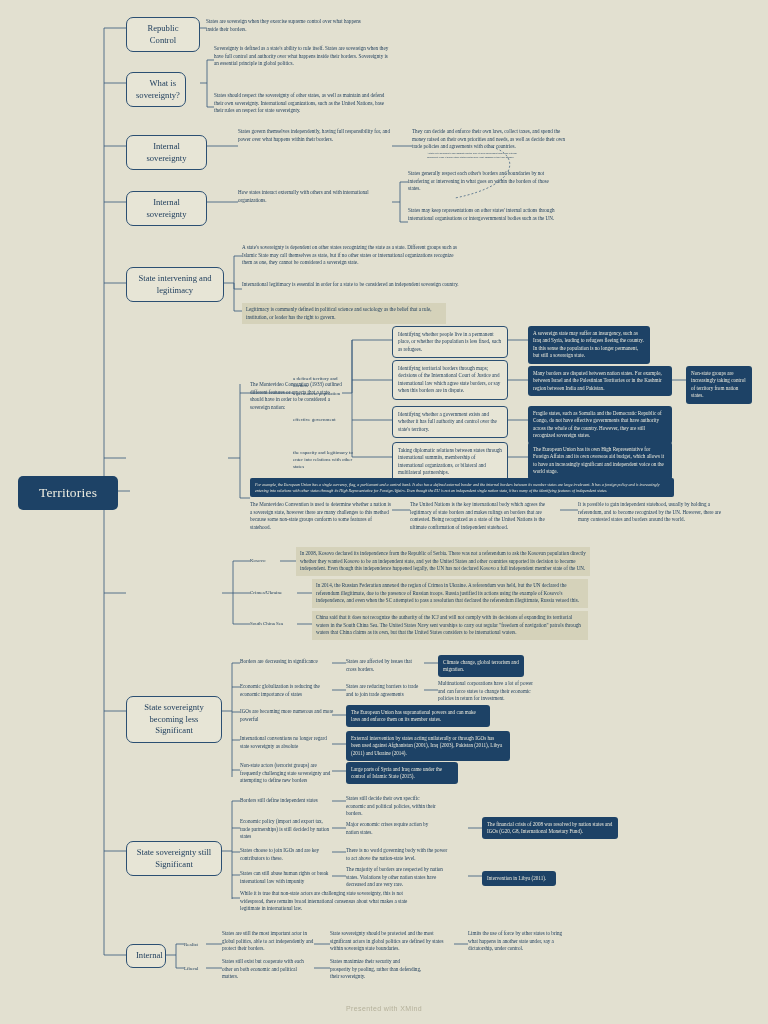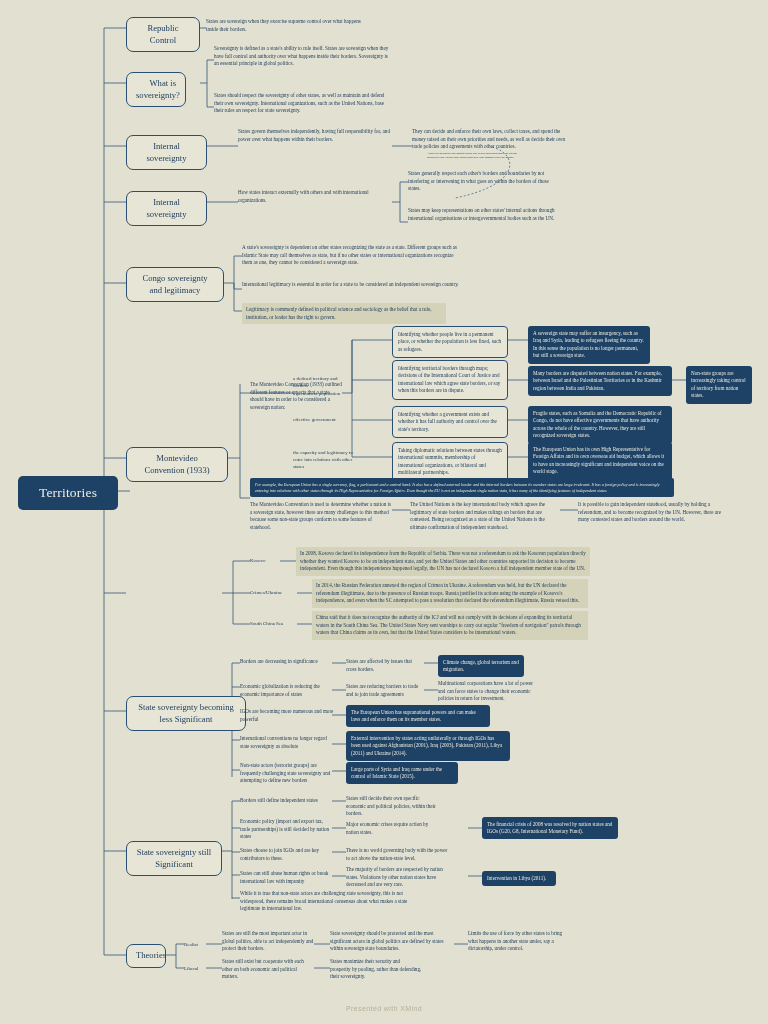--- a/index.html
+++ b/index.html
@@ -209,26 +209,25 @@
   <div class="node branch" style="left:126px;top:135px;width:81px;">Internal sovereignty</div>
   <div class="node plain" style="left:238px;top:128px;width:152px;">States govern themselves independently, having full responsibility for, and power over what happens within their borders.</div>
   <div class="node plain" style="left:412px;top:128px;width:154px;">They can decide and enforce their own laws, collect taxes, and spend the money raised on their own priorities and needs, as well as decide their own trade policies and agreements with other countries.</div>
   <div class="node micro" style="left:427px;top:152px;width:92px;">A state with sovereignty has complete control over its own government and it has external sovereignty when it allows other states control over what happens within their borders.</div>
 
   <div class="node branch" style="left:126px;top:191px;width:81px;">Internal sovereignty</div>
   <div class="node plain" style="left:238px;top:189px;width:152px;">How states interact externally with others and with international organizations.</div>
   <div class="node plain" style="left:408px;top:170px;width:150px;">States generally respect each other's borders and boundaries by not interfering or intervening in what goes on within the borders of those states.</div>
   <div class="node plain" style="left:408px;top:207px;width:150px;">States may keep representations on other states' internal actions through international organisations or intergovernmental bodies such as the UN.</div>
 
-  <div class="node branch" style="left:126px;top:267px;width:98px;">Congo sovereignty and legitimacy</div>
+  <div class="node branch" style="left:126px;top:267px;width:98px;">State intervening and legitimacy</div>
   <div class="node plain" style="left:242px;top:244px;width:218px;">A state's sovereignty is dependent on other states recognizing the state as a state. Different groups such as Islamic State may call themselves as state, but if no other states or international organizations recognize them as one, they cannot be considered a sovereign state.</div>
   <div class="node plain" style="left:242px;top:281px;width:218px;">International legitimacy is essential in order for a state to be considered an  independent sovereign country.</div>
   <div class="node boxed-light" style="left:242px;top:303px;width:204px;">Legitimacy is commonly defined in political science and sociology as the belief that a rule, institution, or leader has the right to govern.</div>
 
-  <div class="node branch" style="left:126px;top:447px;width:102px;">Montevideo  Convention (1933)</div>
   <div class="node plain" style="left:250px;top:381px;width:92px;">The Montevideo Convention (1933) outlined different features or aspects that a state should have in order to be considered a sovereign nation:</div>
 
   <div class="node label" style="left:293px;top:390px;width:60px;">a permanent population</div>
   <div class="node outline-box" style="left:392px;top:326px;width:116px;">Identifying whether people live in a permanent place, or whether the population is less fixed, such as refugees.</div>
   <div class="node boxed-dark" style="left:528px;top:326px;width:122px;">A sovereign state may suffer an insurgency, such as Iraq and Syria, leading to refugees fleeing the country. In this sense the population is no longer permanent, but still a sovereign state.</div>
 
   <div class="node label" style="left:293px;top:375px;width:60px;">a defined territory and borders</div>
   <div class="node outline-box" style="left:392px;top:360px;width:116px;">Identifying territorial borders through maps; decisions of the International Court of Justice and international law which agree state borders, or say when this borders are in dispute.</div>
   <div class="node boxed-dark" style="left:528px;top:366px;width:144px;">Many borders are disputed between nation states. For example, between Israel and the Palestinian Territories or in the Kashmir region between India and Pakistan.</div>
   <div class="node boxed-dark" style="left:686px;top:366px;width:66px;">Non-state groups are increasingly taking control of territory from nation states.</div>
@@ -247,21 +246,21 @@
   <div class="node plain" style="left:410px;top:501px;width:150px;">The United Nations is the key international body which agrees the legitimacy of state borders and makes rulings on borders that are contested. Being recognized as a state of the United Nations is the ultimate confirmation of independent statehood.</div>
   <div class="node plain" style="left:578px;top:501px;width:150px;">It is possible to gain independent statehood, usually by holding a referendum, and to become recognized by the UN. However, there are many contested states and borders around the world.</div>
 
   <div class="node label" style="left:250px;top:557px;width:44px;">Kosovo</div>
   <div class="node boxed-light" style="left:296px;top:547px;width:294px;">In 2008, Kosovo declared its independence from the Republic of Serbia. There was not a referendum to ask the Kosovan population directly whether they wanted Kosovo to be an independent state, and yet the United States and other countries supported its decision to become independent. Even though this independence happened legally, the UN has not declared Kosovo a full independent member state of the UN.</div>
   <div class="node label" style="left:250px;top:589px;width:46px;">Crimea/Ukraine</div>
   <div class="node boxed-light" style="left:312px;top:579px;width:276px;">In 2014, the Russian Federation annexed the region of Crimea in Ukraine. A referendum was held, but the UN declared the referendum illegitimate, due to the presence of Russian troops. Russia justified its actions using the example of Kosovo's independence, and even when the SC attempted to pass a resolution that declared the referendum illegitimate, Russia vetoed this.</div>
   <div class="node label" style="left:250px;top:620px;width:48px;">South China Sea</div>
   <div class="node boxed-light" style="left:312px;top:611px;width:276px;">China said that it does not recognize the authority of the ICJ and will not comply with its decisions of expanding its territorial waters in the South China Sea. The United States Navy sent warships to carry out regular "freedom of navigation" patrols through waters that China claims as its own, but that the United States considers to be international waters.</div>
 
-  <div class="node branch" style="left:126px;top:696px;width:120px;">State sovereignty becoming less Significant</div>
+  <div class="node branch" style="left:126px;top:696px;width:96px;">State sovereignty becoming less Significant</div>
 
   <div class="node plain" style="left:240px;top:658px;width:92px;">Borders are decreasing in significance</div>
   <div class="node plain" style="left:346px;top:658px;width:74px;">States are affected by issues that cross borders.</div>
   <div class="node boxed-dark" style="left:438px;top:655px;width:86px;">Climate change, global terrorism and migration.</div>
 
   <div class="node plain" style="left:240px;top:683px;width:92px;">Economic globalization is reducing the economic importance of states</div>
   <div class="node plain" style="left:346px;top:683px;width:74px;">States are reducing barriers to trade and to join trade agreements</div>
   <div class="node plain" style="left:438px;top:680px;width:96px;">Multinational corporations have a lot of power and can force states to change their economic policies in return for investment.</div>
 
   <div class="node plain" style="left:240px;top:708px;width:96px;">IGOs are becoming more numerous and more powerful</div>
@@ -284,21 +283,21 @@
 
   <div class="node plain" style="left:240px;top:847px;width:92px;">States choose to join IGOs and are key contributors to these.</div>
   <div class="node plain" style="left:346px;top:847px;width:106px;">There is no world governing body with the power to act above the nation-state level.</div>
 
   <div class="node plain" style="left:240px;top:870px;width:92px;">States can still abuse human rights or break international law with impunity</div>
   <div class="node plain" style="left:346px;top:866px;width:100px;">The majority of borders are respected by nation states. Violations by other nation states have decreased and are very rare.</div>
   <div class="node boxed-dark" style="left:482px;top:871px;width:74px;">Intervention in Libya (2011).</div>
 
   <div class="node plain" style="left:240px;top:890px;width:172px;">While it is true that non-state actors are challenging state sovereignty, this is not widespread, there remains broad international consensus about what makes a state legitimate in international law.</div>
 
-  <div class="node branch" style="left:126px;top:944px;width:40px;">Theories</div>
+  <div class="node branch" style="left:126px;top:944px;width:40px;">Internal</div>
 
   <div class="node label" style="left:184px;top:941px;width:22px;">Realist</div>
   <div class="node plain" style="left:222px;top:930px;width:92px;">States are still the most important actor in global politics, able to act independently and protect their borders.</div>
   <div class="node plain" style="left:330px;top:930px;width:124px;">State sovereignty should be protected and the most significant actors in global politics are defined by states within sovereign state boundaries.</div>
   <div class="node plain" style="left:468px;top:930px;width:100px;">Limits the use of force by other states to bring what happens in another state under, say a dictatorship, under control.</div>
 
   <div class="node label" style="left:184px;top:965px;width:24px;">Liberal</div>
   <div class="node plain" style="left:222px;top:958px;width:92px;">States still exist but cooperate with each other on both economic and political matters.</div>
   <div class="node plain" style="left:330px;top:958px;width:92px;">States maximize their security and prosperity by pooling, rather than defending, their sovereignty.</div>
 

